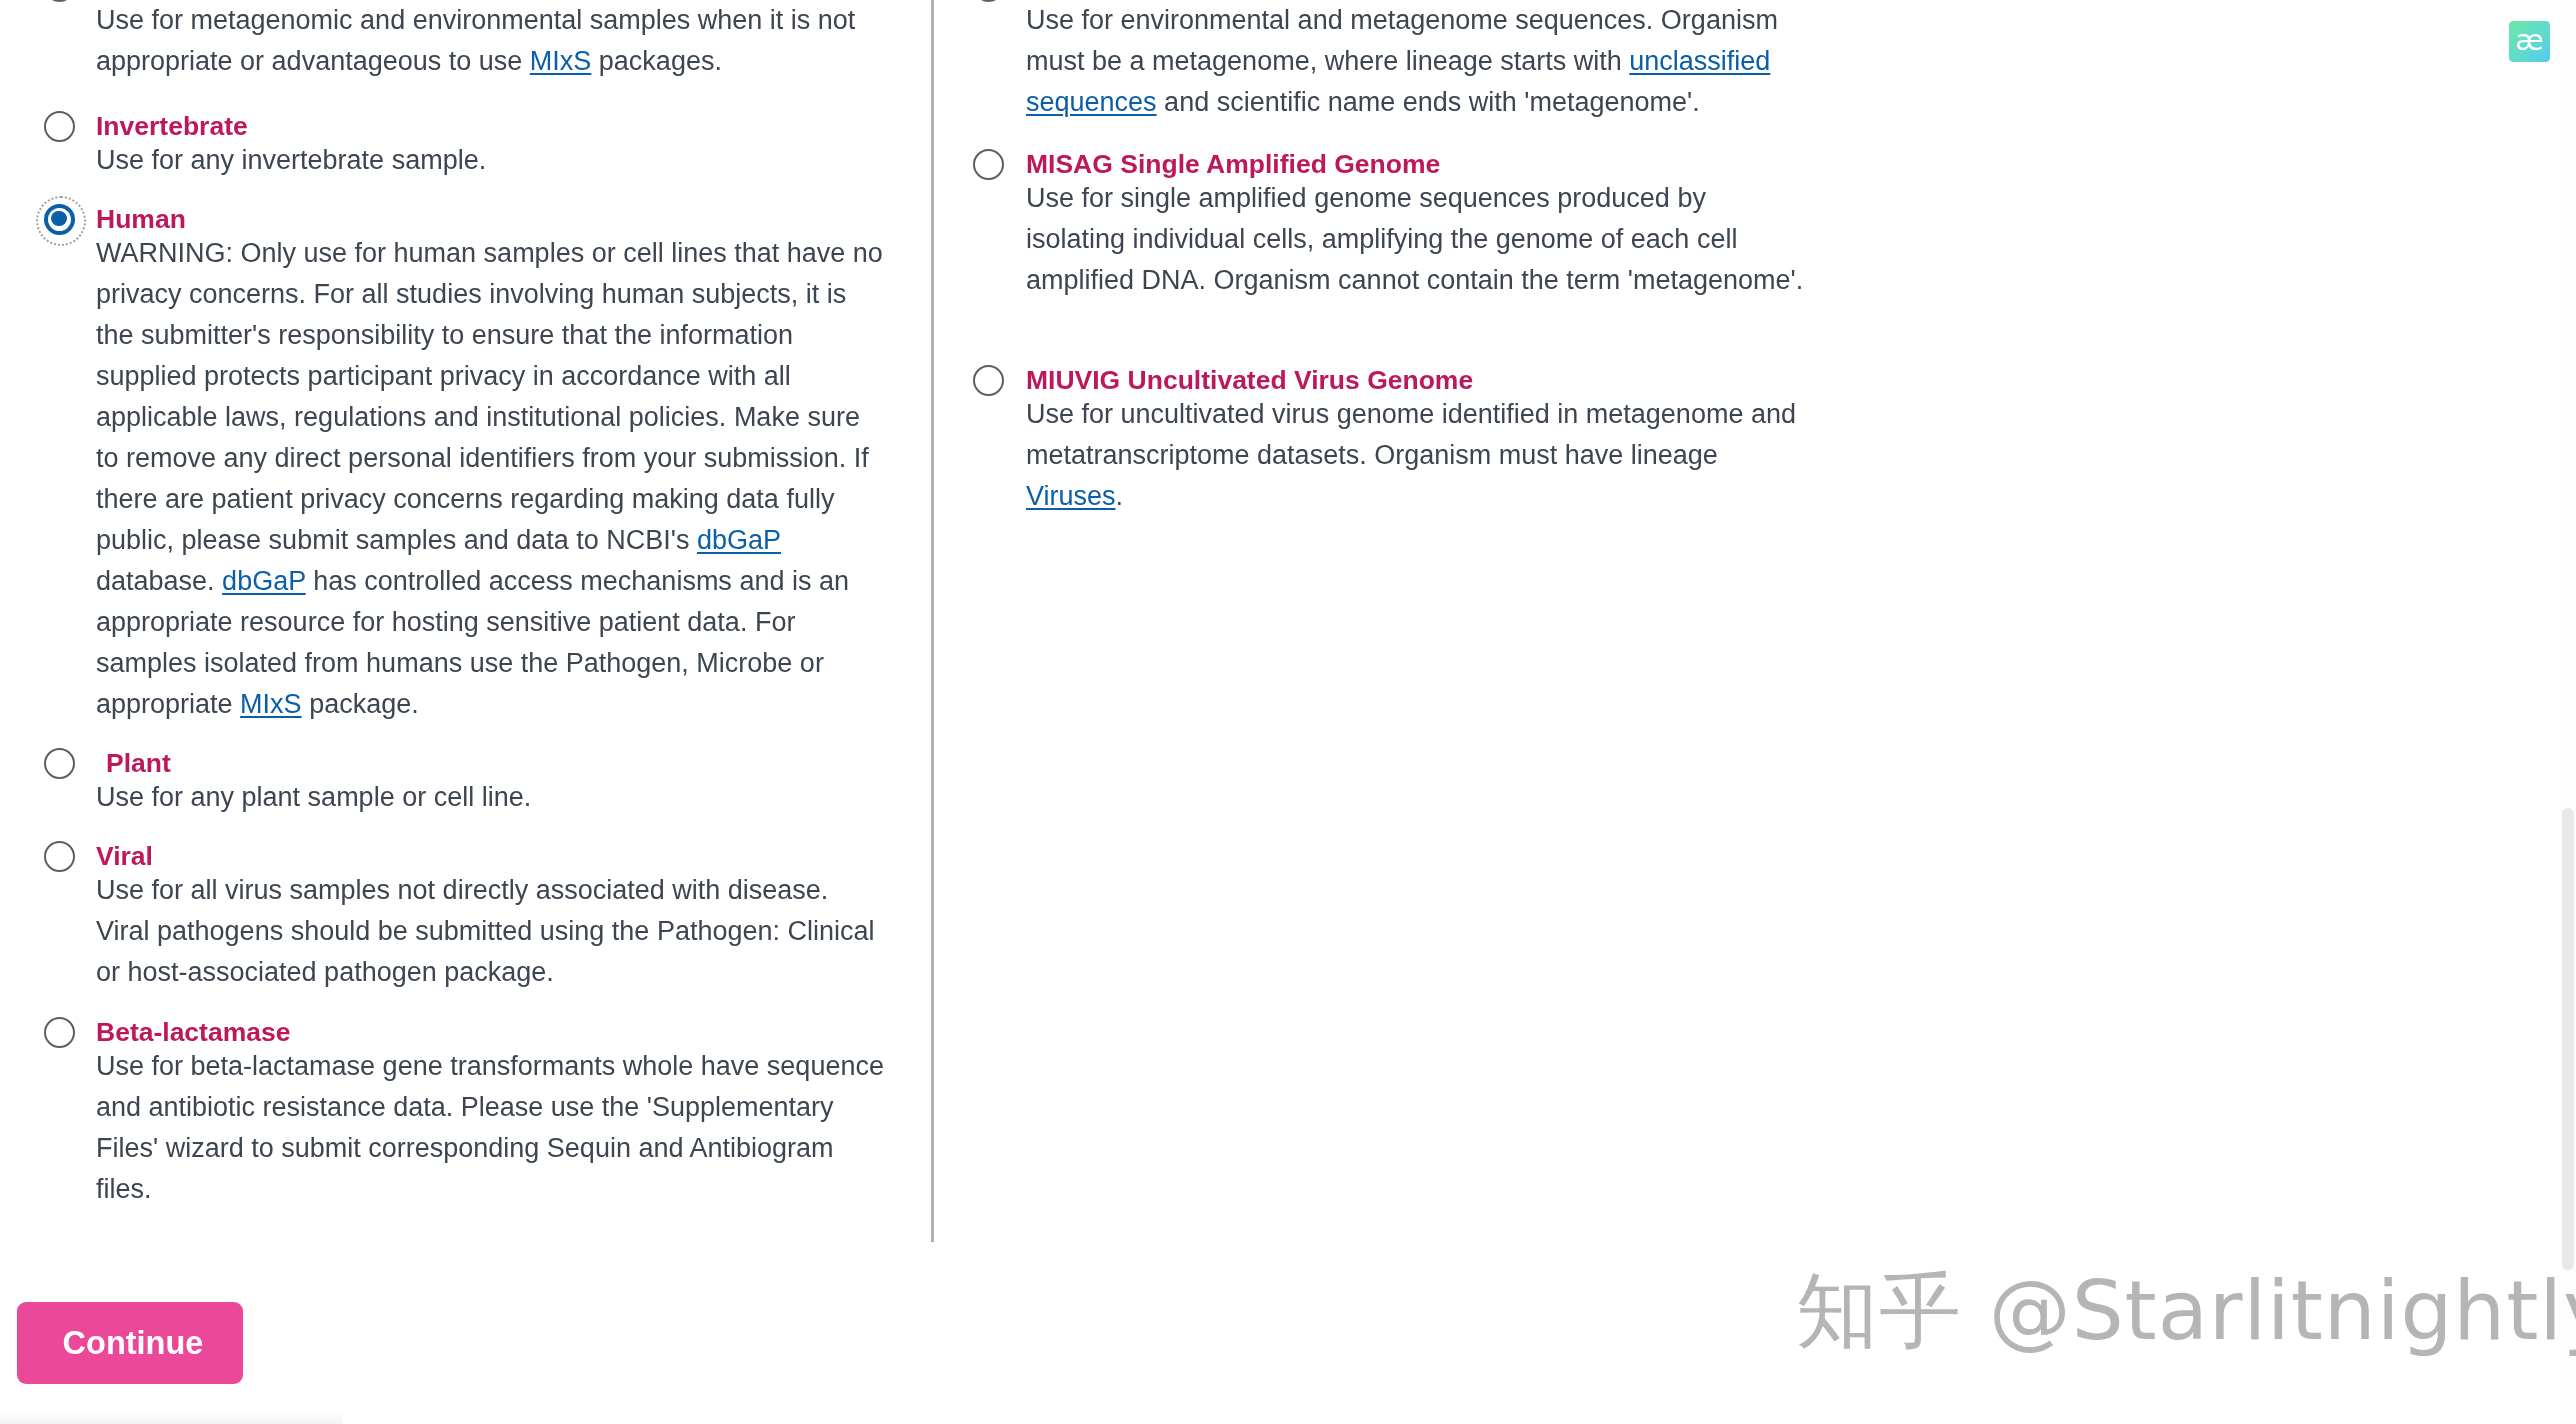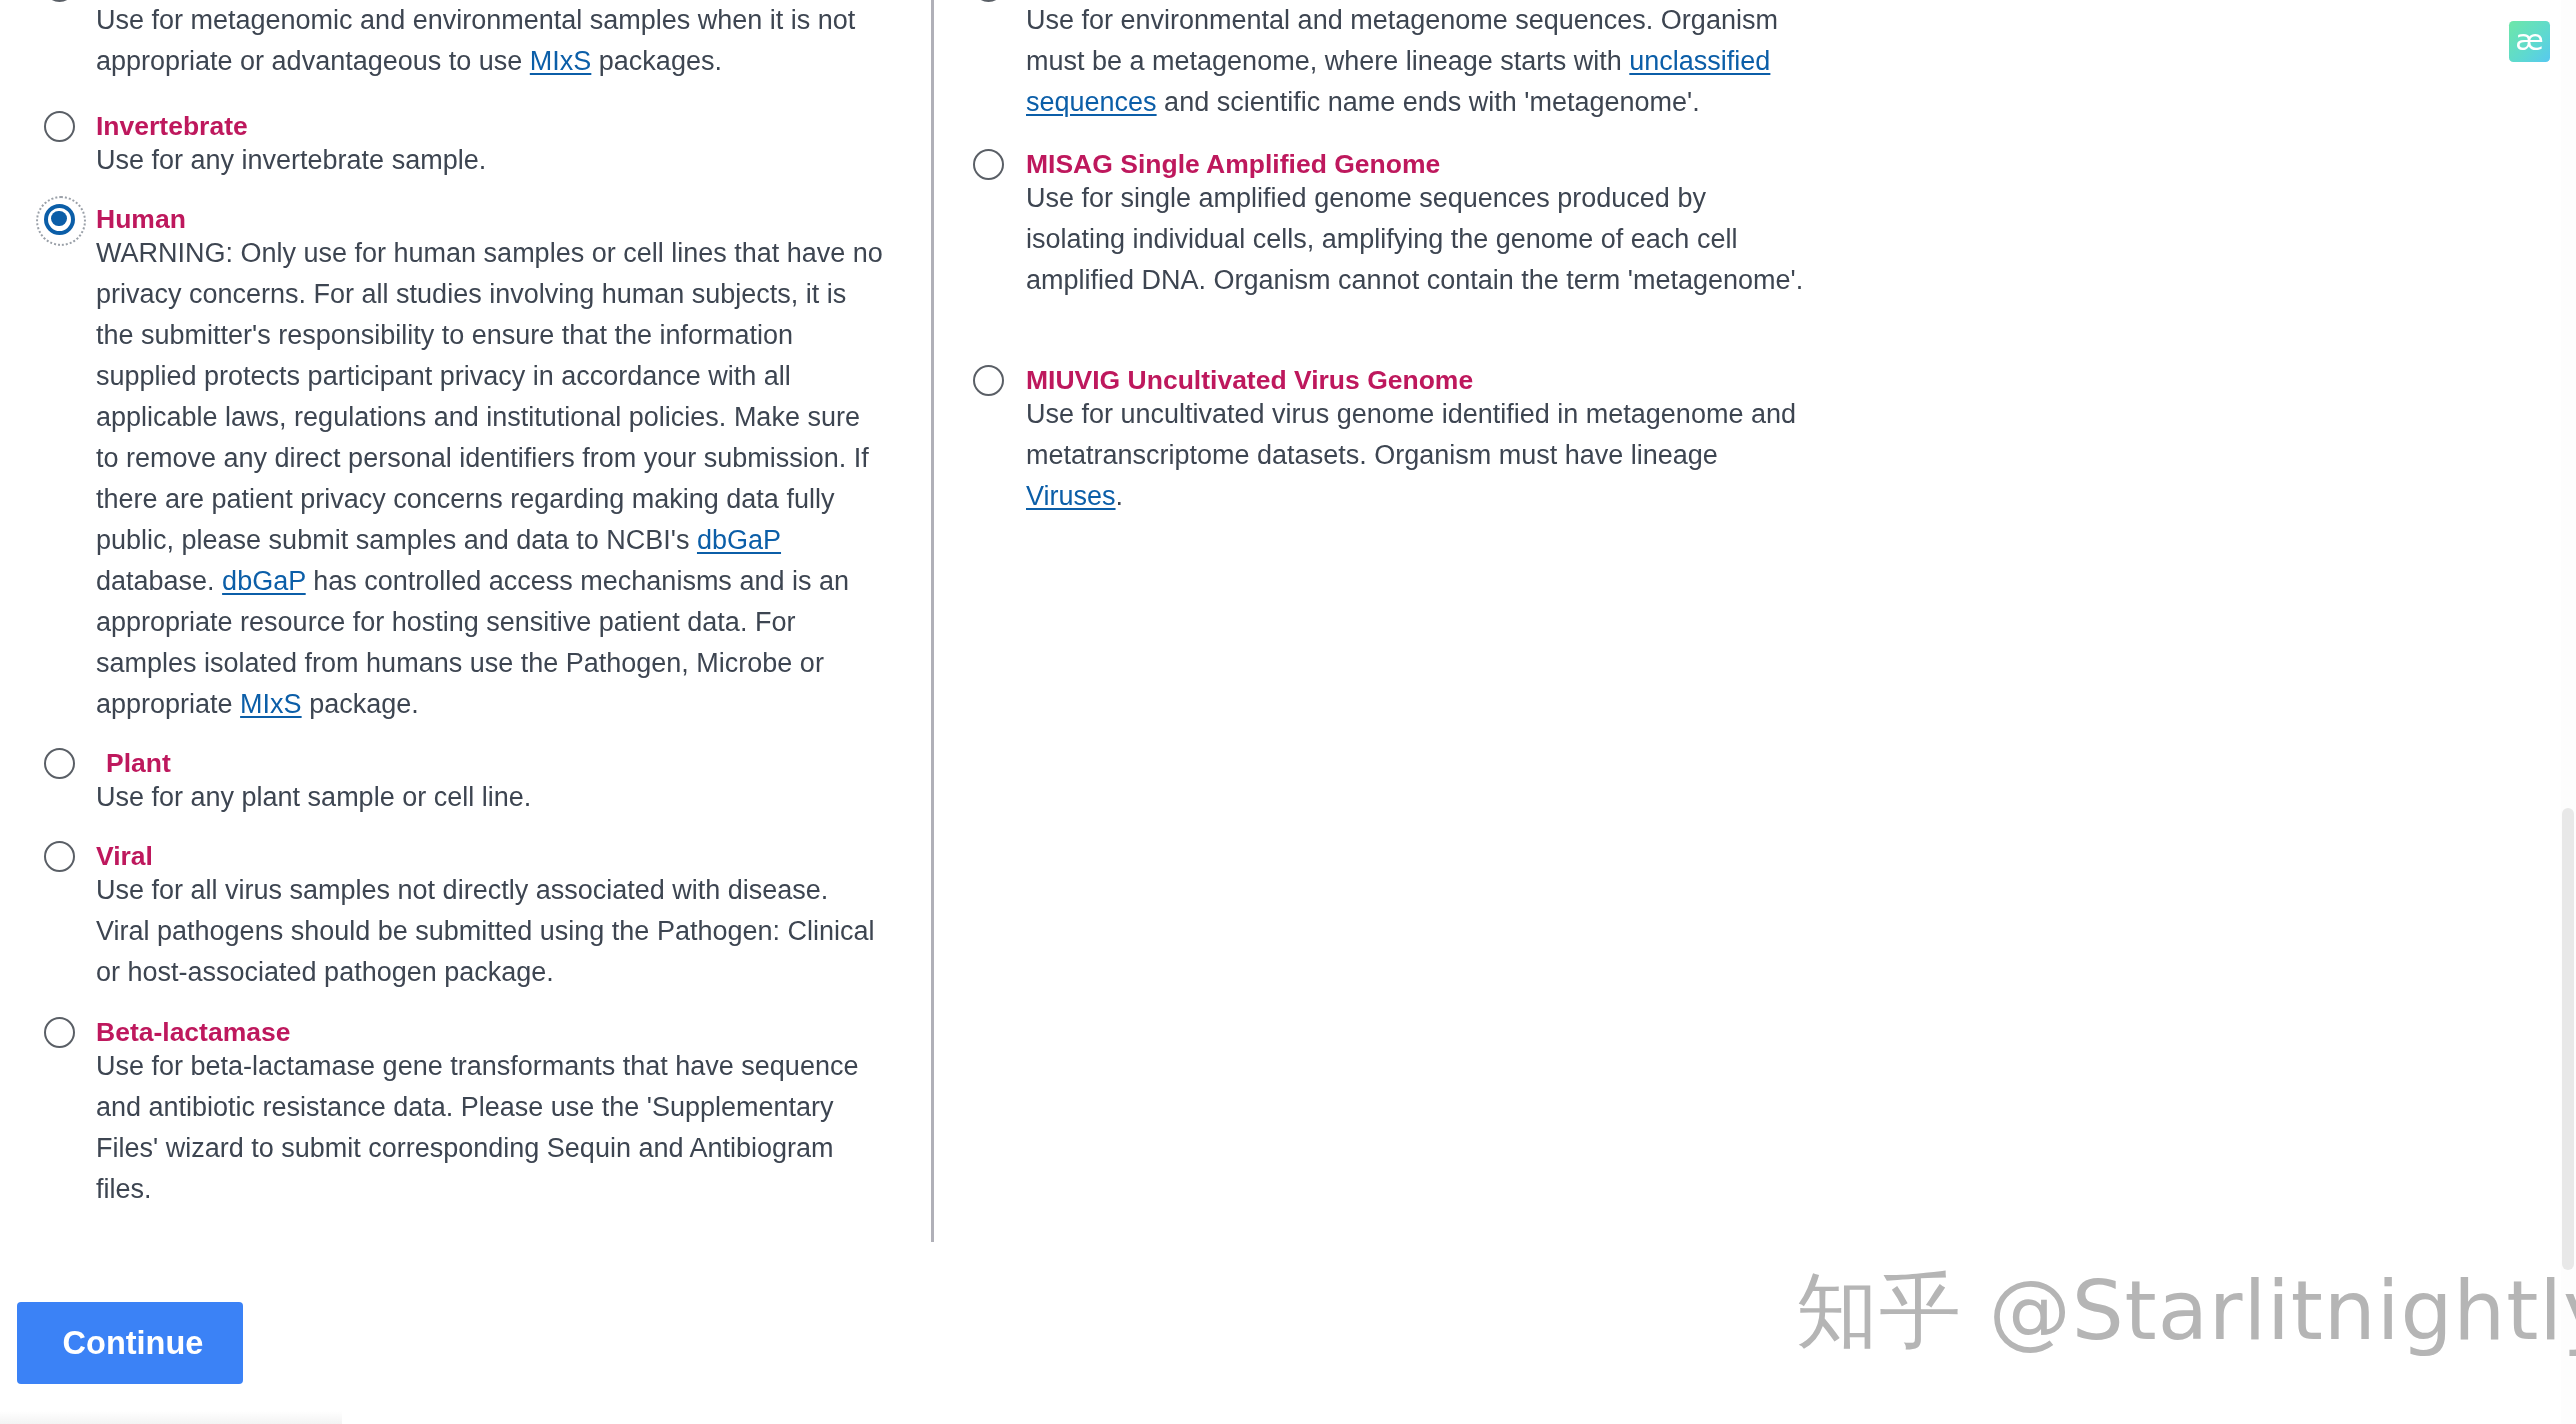--- a/index.html
+++ b/index.html
@@ -79,24 +79,24 @@
     text-decoration: underline;
     text-underline-offset: 3.4px;
     text-decoration-thickness: 1.7px;
     cursor: pointer;
   }
 
   .continue-btn {
     position: absolute;
     left: 17px; top: 1302px;
     width: 226px; height: 82px;
-    background: #3b82f6;
+    background: #ec4899;
     color: #ffffff;
     border: none;
-    border-radius: 4px;
+    border-radius: 9px;
     font-family: "Liberation Sans", sans-serif;
     font-weight: bold;
     font-size: 32.5px;
     cursor: pointer;
     display: flex; align-items: center; justify-content: center; padding-left: 12px;
   }
 
   .ext-icon {
     position: absolute;
     left: 2509px; top: 20.5px;
@@ -194,21 +194,21 @@
         <div class="opt-desc" style="left: 96px; top: 31px;">
           <span class="line">Use for all virus samples not directly associated with disease.</span>
           <span class="line">Viral pathogens should be submitted using the Pathogen: Clinical</span>
           <span class="line">or host-associated pathogen package.</span>
         </div>
       </div>
       <div class="option" style="top: 1015px;">
         <span class="radio" style="left: 44px; top: 1.7px;"></span>
         <span class="opt-title" style="left: 96px; top: 0px;">Beta-lactamase</span>
         <div class="opt-desc" style="left: 96px; top: 31px;">
-          <span class="line">Use for beta-lactamase gene transformants that have sequence</span>
+          <span class="line">Use for beta-lactamase gene transformants whole have sequence</span>
           <span class="line">and antibiotic resistance data. Please use the 'Supplementary</span>
           <span class="line">Files' wizard to submit corresponding Sequin and Antibiogram</span>
           <span class="line">files.</span>
         </div>
       </div>
     </div>
   <div class="divider"></div>
   <div class="col col-right" id="right-col">
       <div class="option" style="top: -31px;">
         <span class="radio" style="left: 39px; top: 1.7px;"></span>

